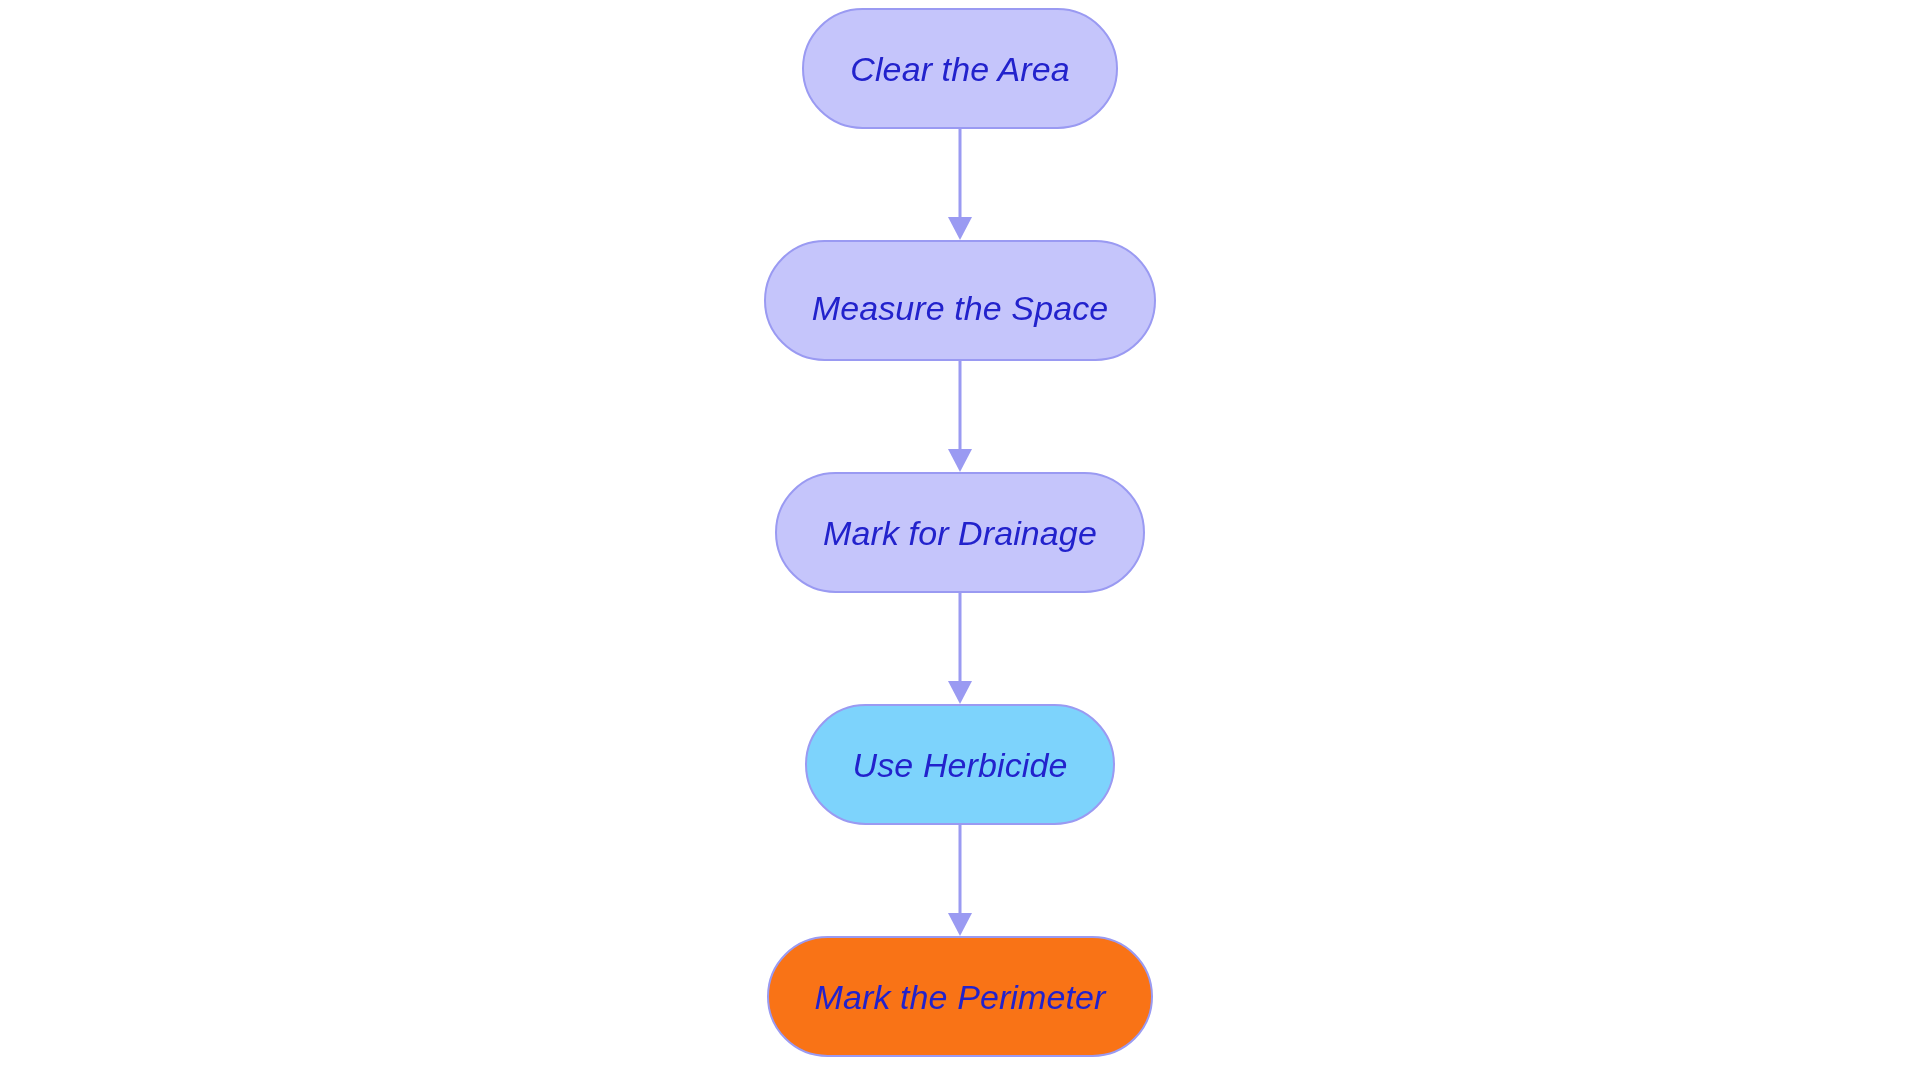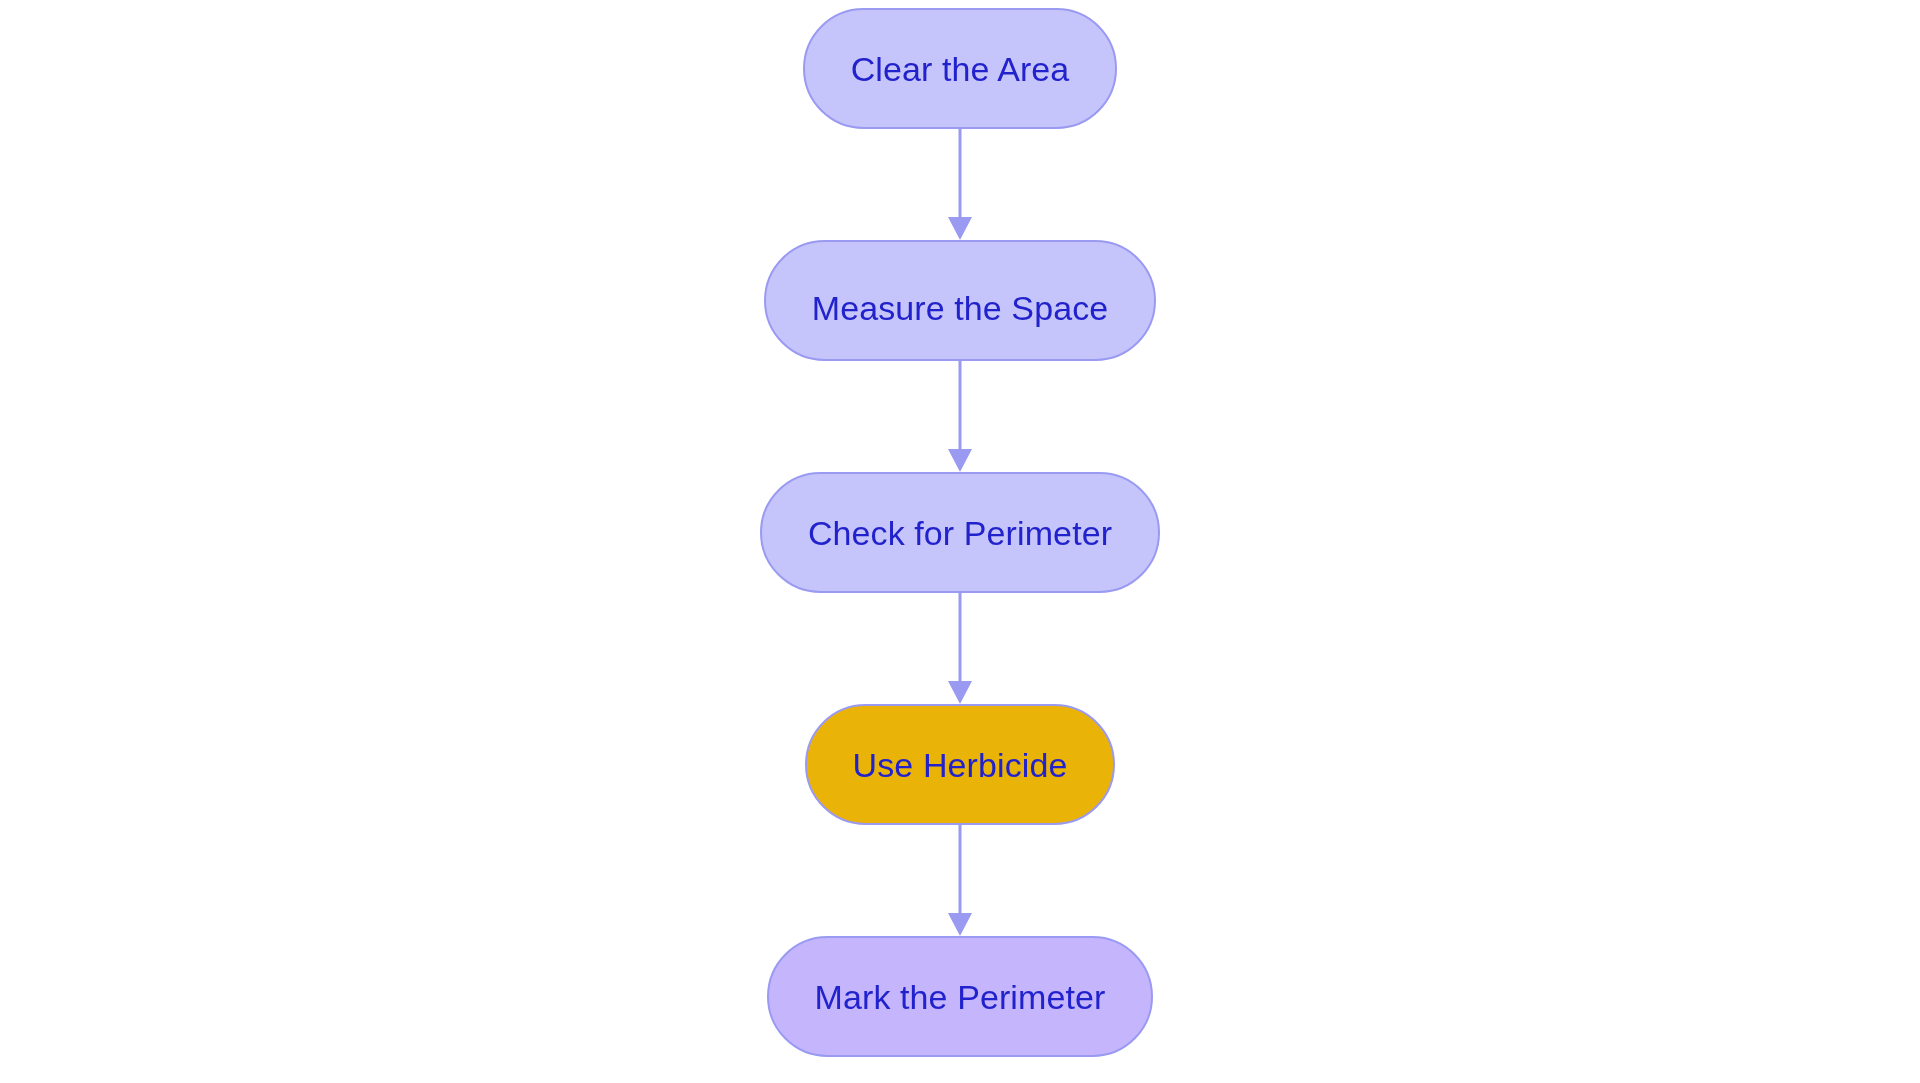--- a/index.html
+++ b/index.html
@@ -13,20 +13,21 @@
     height: 1083px;
     overflow: hidden;
     font-family: "Liberation Sans", "DejaVu Sans", sans-serif;
   }
 
   #flow-canvas {
     position: relative;
     width: 1692px;
     height: 1083px;
     background: #ffffff;
+    font-style: italic;
   }
 
   .flow-column {
     position: absolute;
     left: 0;
     top: 0;
     width: 1920px;
     height: 1083px;
     display: flex;
     flex-direction: column;
@@ -107,35 +108,35 @@
     <div class="node" style="background: rgb(197, 197, 251); border-color: rgb(154, 154, 242);">
       <span class="node-label" style="color: rgb(34, 34, 204); margin-top: 14px;">Measure the Space</span>
     </div>
 
     <div class="connector">
       <div class="conn-line" style="background: rgb(154, 154, 242);"></div>
       <div class="conn-head" style="border-top-color: rgb(154, 154, 242);"></div>
     </div>
 
     <div class="node" style="background: rgb(197, 197, 251); border-color: rgb(154, 154, 242);">
-      <span class="node-label" style="color: rgb(34, 34, 204);">Check for Perimeter</span>
+      <span class="node-label" style="color: rgb(34, 34, 204);">Mark for Drainage</span>
     </div>
 
     <div class="connector">
       <div class="conn-line" style="background: rgb(154, 154, 242);"></div>
       <div class="conn-head" style="border-top-color: rgb(154, 154, 242);"></div>
     </div>
 
-    <div class="node" style="background: #eab308; border-color: rgb(154, 154, 242);">
+    <div class="node" style="background: #7dd3fc; border-color: rgb(154, 154, 242);">
       <span class="node-label" style="color: rgb(34, 34, 204);">Use Herbicide</span>
     </div>
 
     <div class="connector">
       <div class="conn-line" style="background: rgb(154, 154, 242);"></div>
       <div class="conn-head" style="border-top-color: rgb(154, 154, 242);"></div>
     </div>
 
-    <div class="node" style="background: #c4b5fd; border-color: rgb(154, 154, 242);">
+    <div class="node" style="background: #f97316; border-color: rgb(154, 154, 242);">
       <span class="node-label" style="color: rgb(34, 34, 204);">Mark the Perimeter</span>
     </div>
 
   </div>
 </div>
 
 </body></html>

